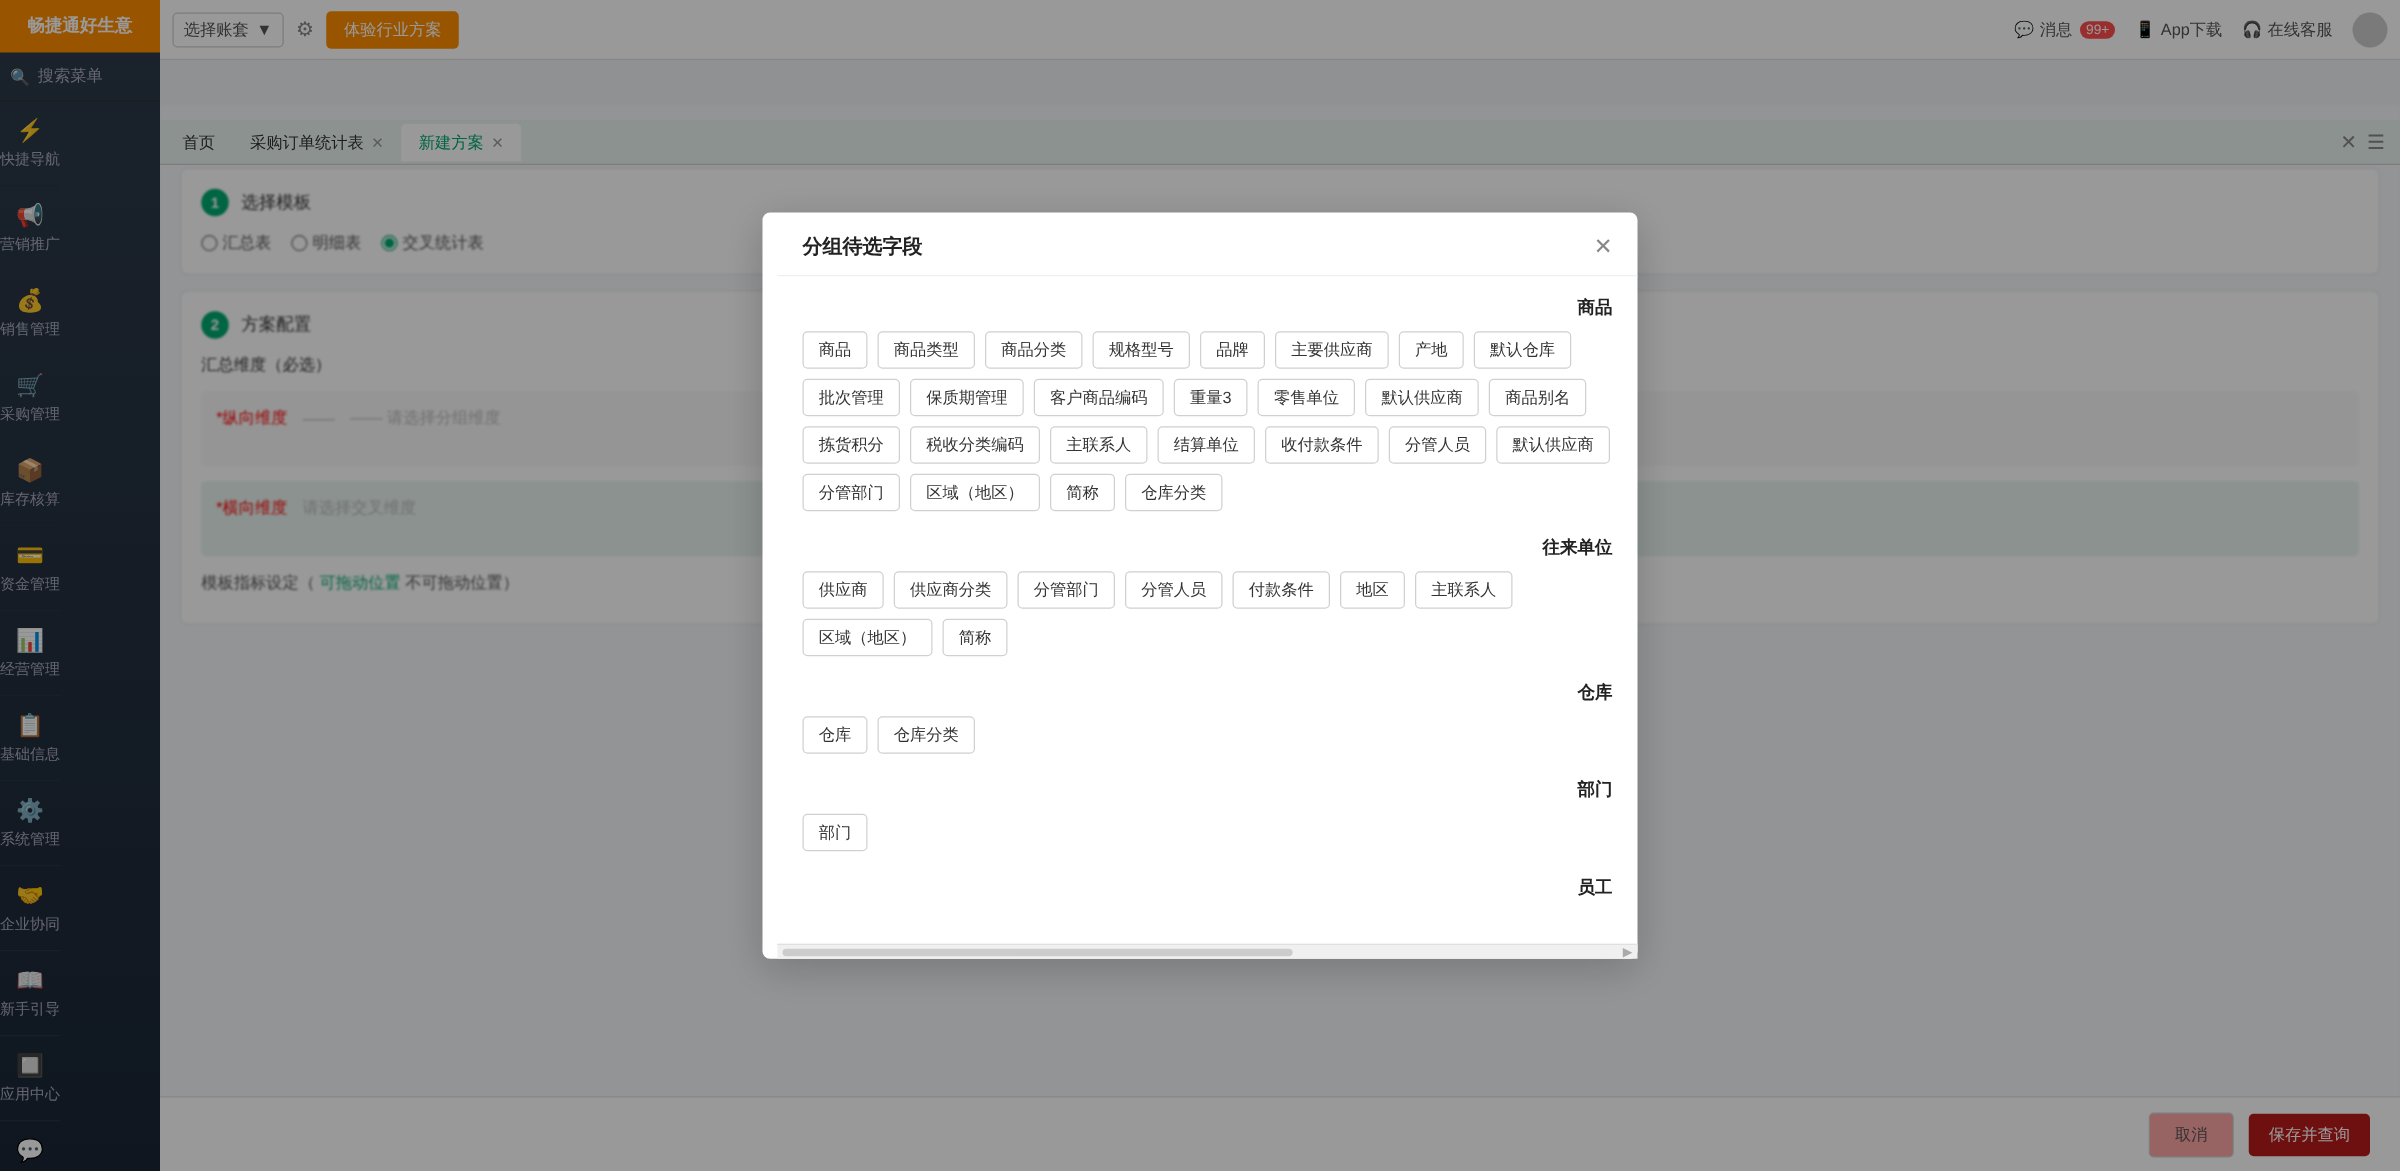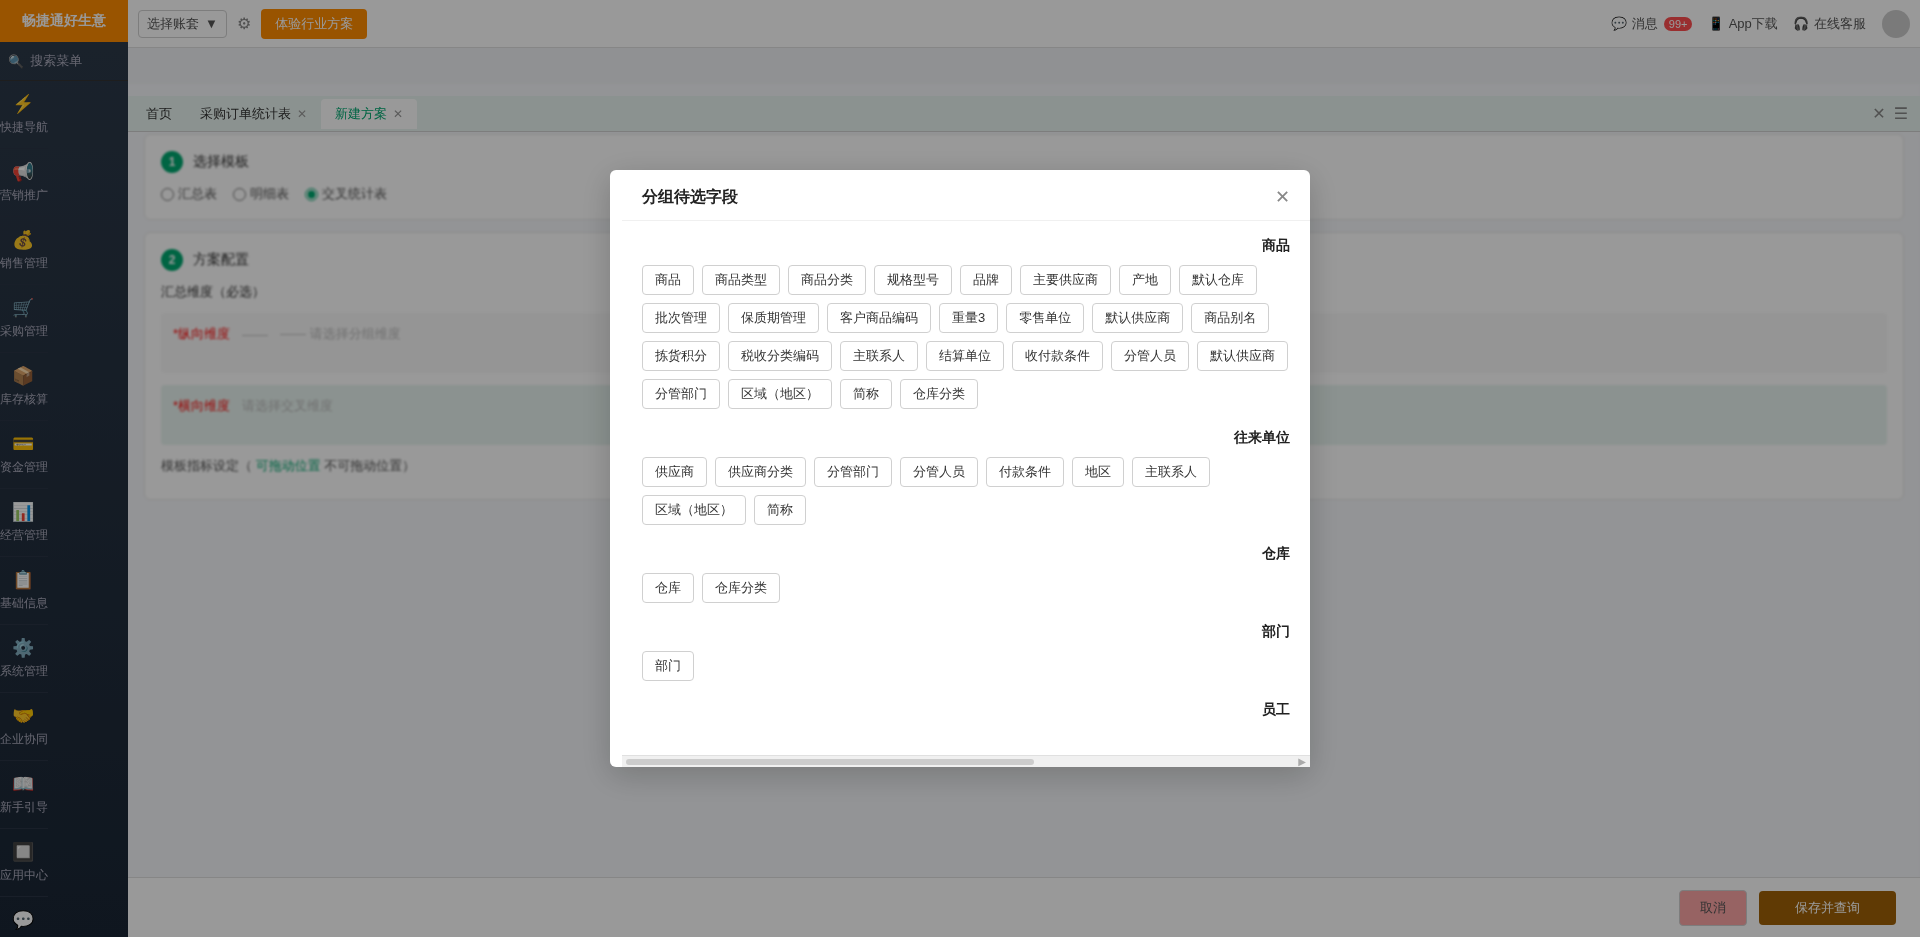--- a/index.html
+++ b/index.html
@@ -121,21 +121,21 @@
     .field-tag {
       border: 1px solid #d0d0d0; border-radius: 4px; padding: 5px 12px;
       font-size: 13px; color: #333; cursor: pointer; background: white;
       white-space: nowrap;
     }
     .btn-cancel {
       padding: 8px 20px; border: 1px solid #d0d0d0; border-radius: 4px;
       background: #fca5a5; color: #555; cursor: pointer; font-size: 13px;
     }
     .btn-primary {
-      padding: 8px 36px; background: #a16207; color: white; border: none;
+      padding: 8px 16px; background: #b91c1c; color: white; border: none;
       border-radius: 4px; cursor: pointer; font-size: 13px;
     }
 
     
     .page-bottom-bar {
       position: fixed; bottom: 0; left: 128px; right: 0; height: 60px;
       background: white; border-top: 1px solid #e0e0e0;
       display: flex; align-items: center; justify-content: flex-end;
       padding: 0 24px; gap: 12px; z-index: 97;
     }

